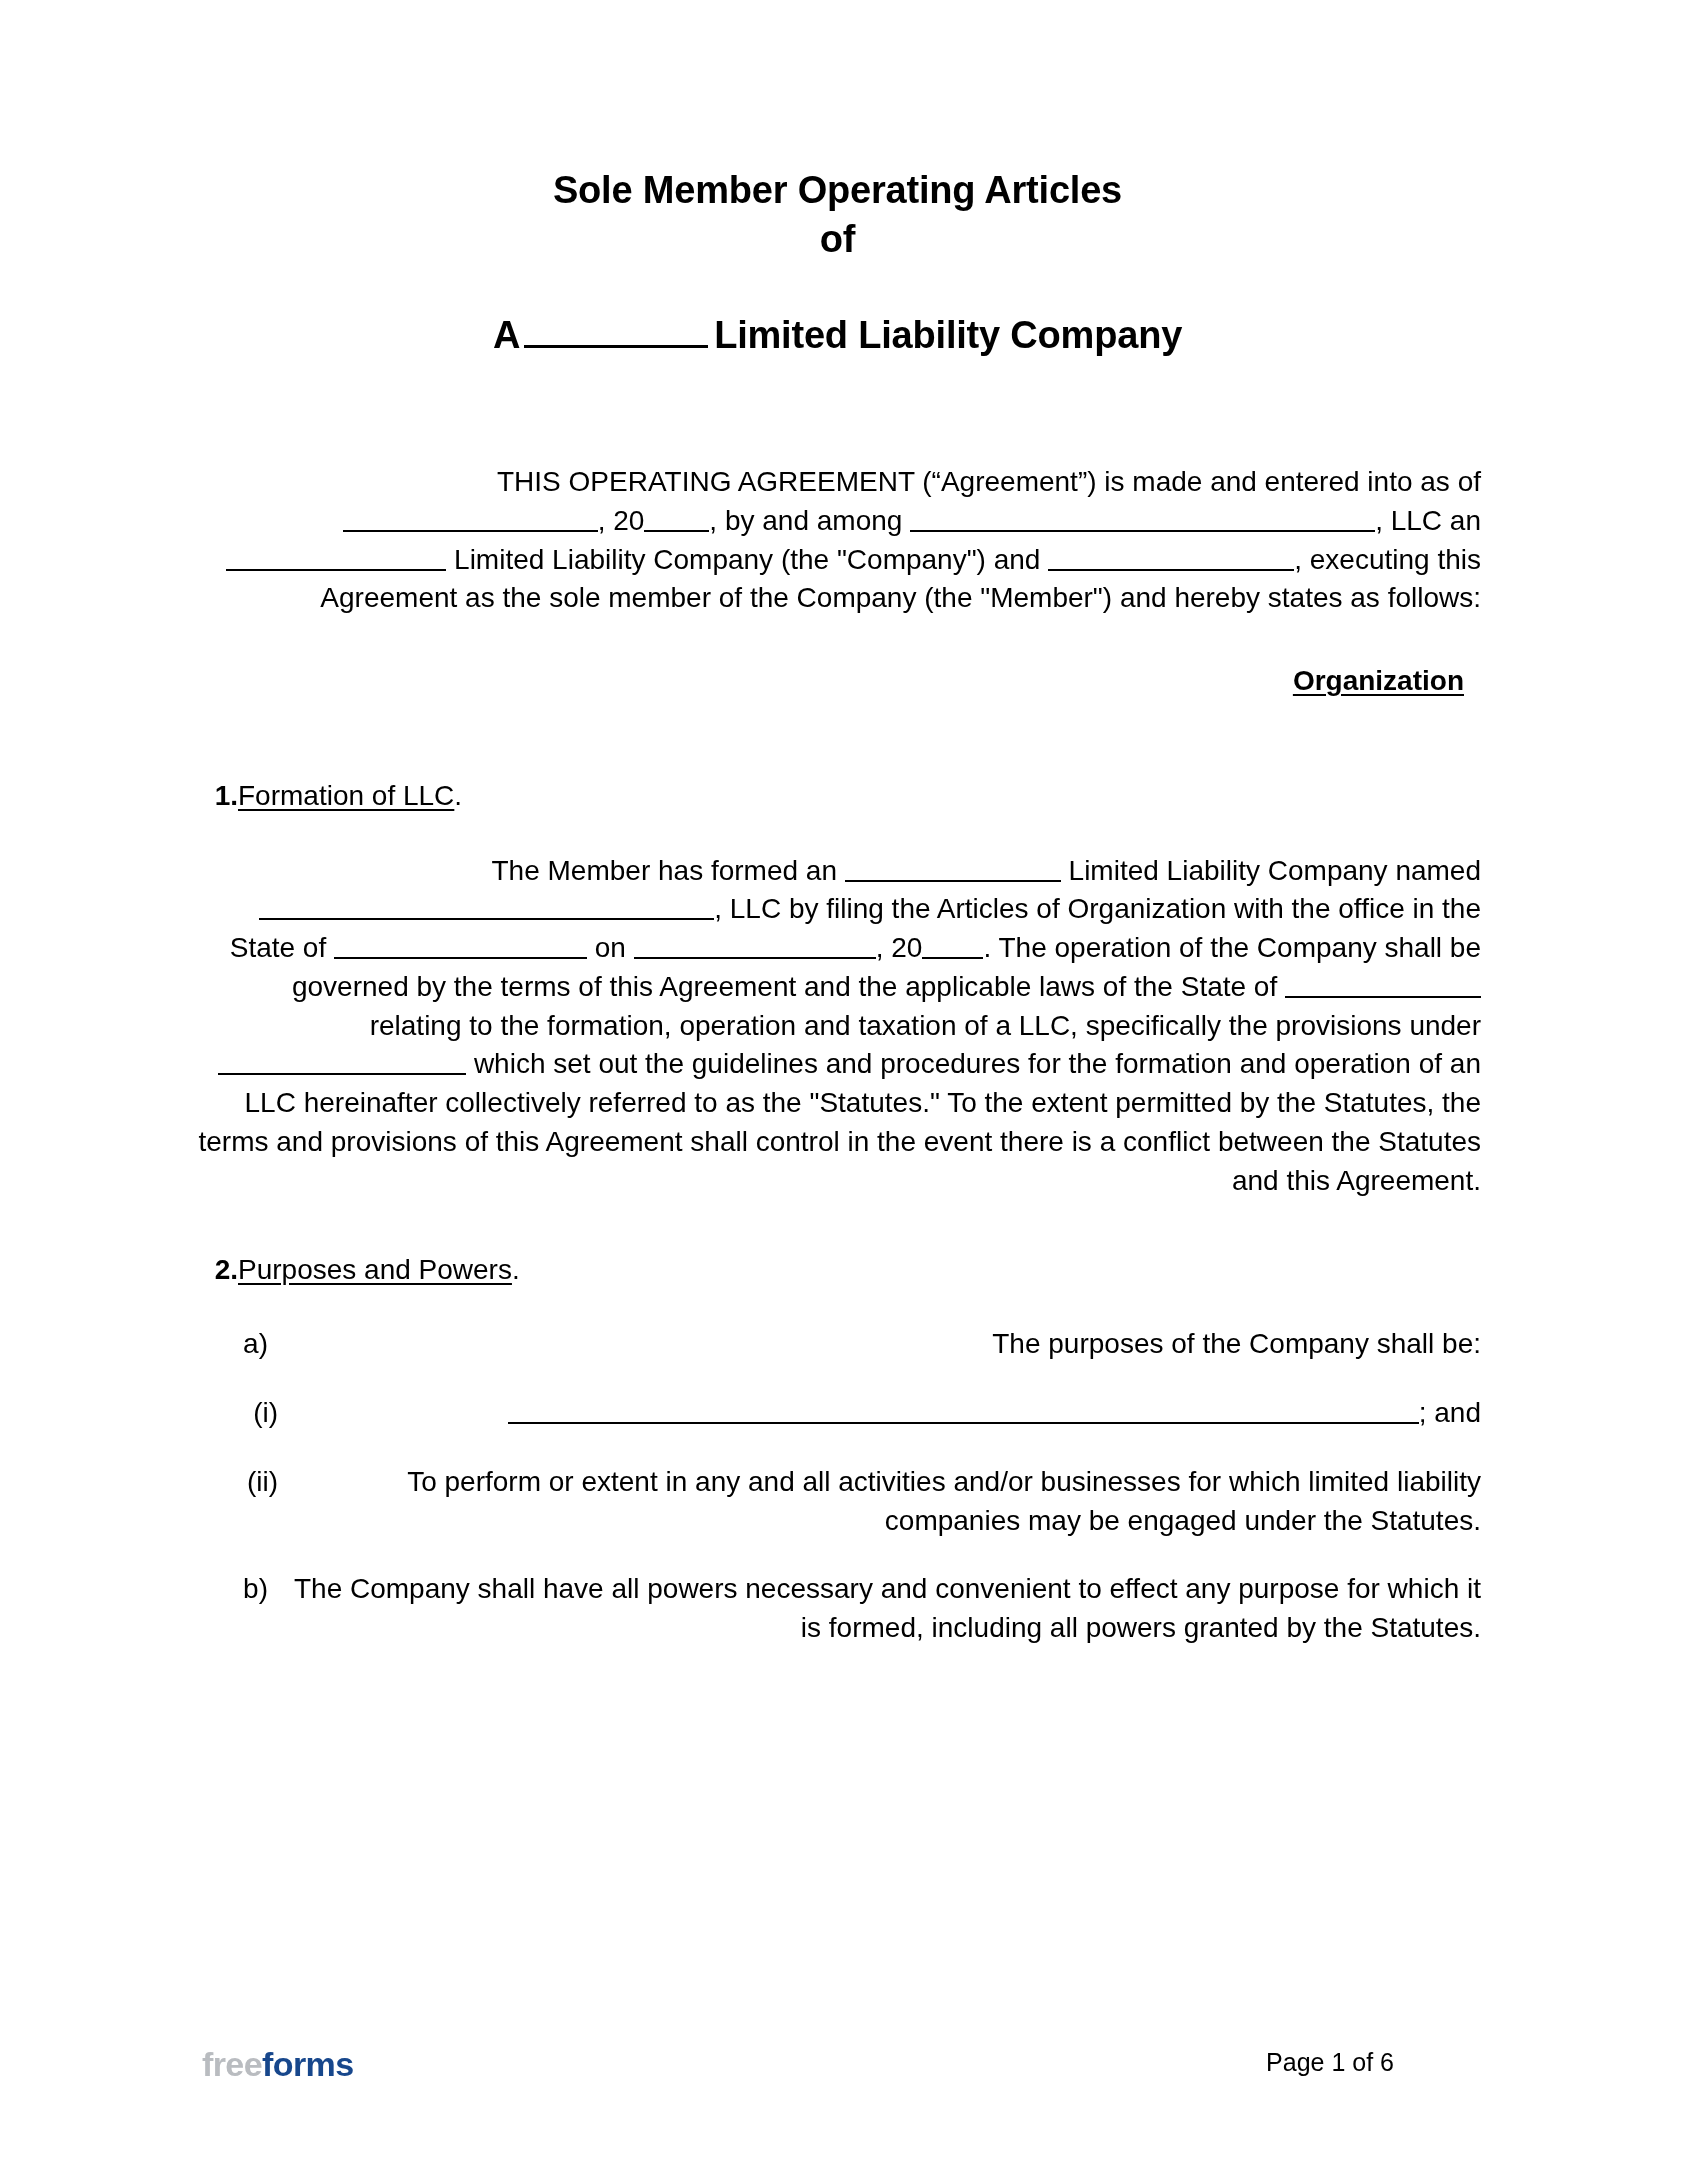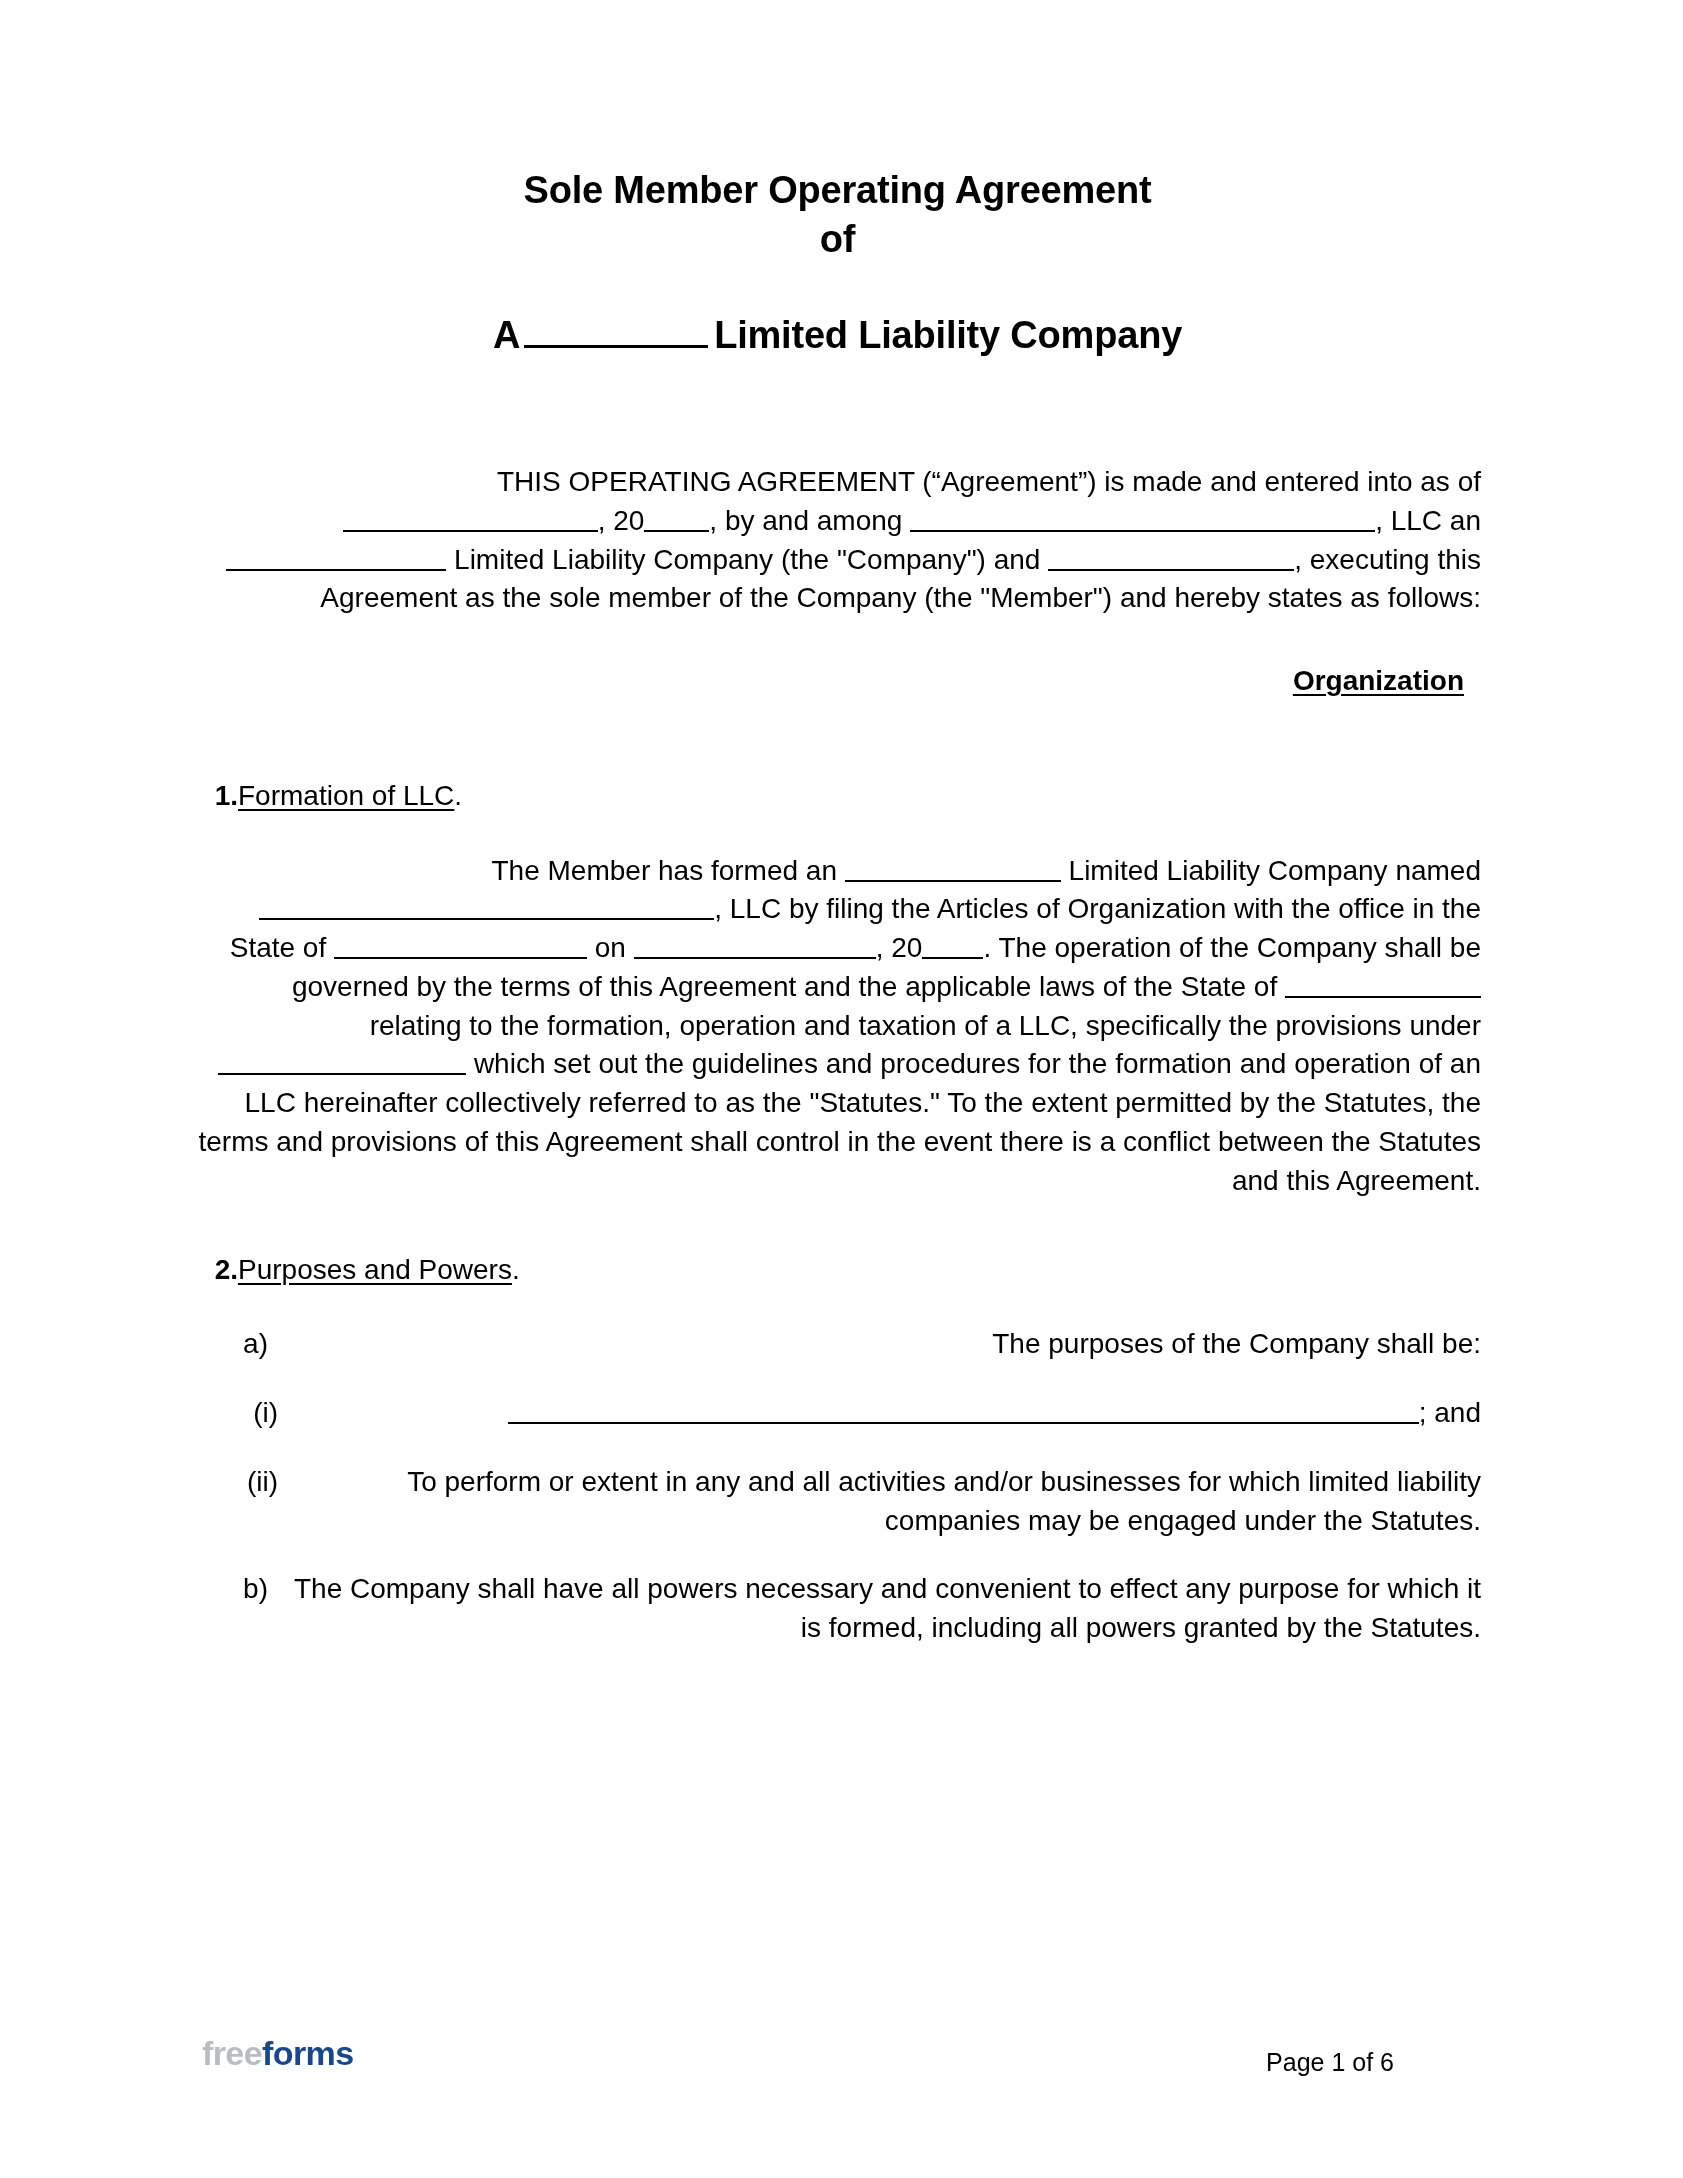--- a/index.html
+++ b/index.html
@@ -159,21 +159,21 @@
   .footer {
     position: absolute;
     left: 194px;
     right: 194px;
     bottom: 85px;
     height: 59px;
   }
   .logo {
     position: absolute;
     left: 8px;
-    top: 0;
+    top: 11px;
     font-size: 34px;
     font-weight: bold;
     letter-spacing: -0.6px;
   }
   .logo .lg-free { color: #b9bcc0; }
   .logo .lg-forms { color: #17478c; }
   .page-num {
     position: absolute;
     right: 95px;
     top: 14px;
@@ -182,21 +182,21 @@
   }
 </style>
 </head>
 <body>
 
 <div class="page">
 
   <div class="content">
 
     <div class="title-block">
-      <div class="title-line-1">Sole Member Operating Agreement</div>
+      <div class="title-line-1">Sole Member Operating Articles</div>
       <div class="title-line-2">of</div>
       <div class="title-line-4"><span>A</span><span class="ul-title ul-t-state"></span><span>Limited Liability Company</span></div>
     </div>
 
     <div class="body-wrap">
 
       <p class="para"><span class="indent"></span><span>THIS OPERATING AGREEMENT (“Agreement”) is made and entered into as of</span> <span class="blk w-date"></span><span>, 20</span><span class="blk w-yr"></span><span>, by and among</span> <span class="blk w-among"></span><span>, LLC an</span> <span class="blk w-state1"></span> <span>Limited Liability Company (the "Company") and</span> <span class="blk w-member"></span><span>,</span> <span>executing this Agreement as the sole member of the Company (the "Member") and hereby states as follows:</span></p>
 
 
       <div class="spacer-14"></div>

